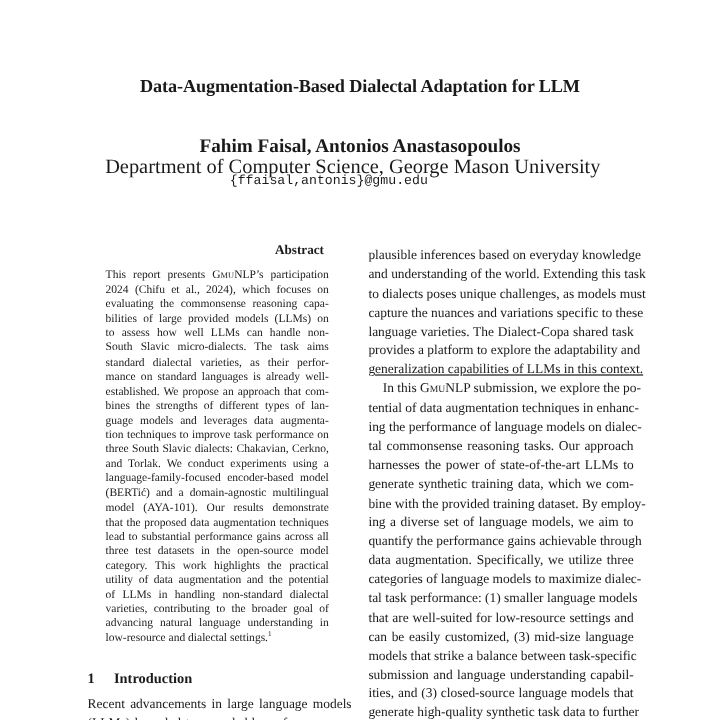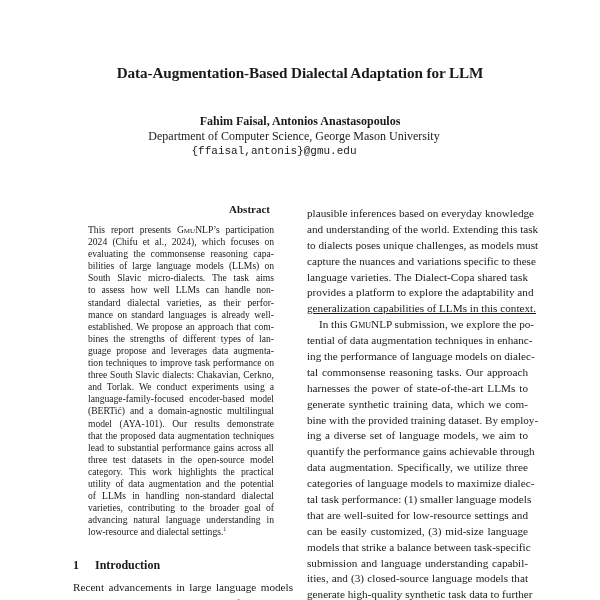--- a/index.html
+++ b/index.html
@@ -1,19 +1,19 @@
 <!DOCTYPE html>
 <html><head>
 <meta charset="utf-8">
 <style>
   html, body { margin: 0; padding: 0; background: #ffffff; }
   body { width: 600px; height: 600px; overflow: hidden; position: relative; font-family: "Liberation Serif", "DejaVu Serif", serif; color: #1a1a1a; }
   .title { position: absolute; top: 64px; left: 0; width: 600px; text-align: center; font-weight: bold; font-size: 15.2px; letter-spacing: -0.1px; }
-  .authors { position: absolute; top: 114px; left: 0; width: 600px; text-align: center; font-weight: bold; font-size: 12px; }
-  .affil { position: absolute; top: 129px; left: 0; width: 588px; text-align: center; font-size: 12px; }
+  .authors { position: absolute; top: 114px; left: 0; width: 600px; text-align: center; font-weight: bold; font-size: 16px; }
+  .affil { position: absolute; top: 129px; left: 0; width: 588px; text-align: center; font-size: 17px; }
   .email { position: absolute; top: 145px; left: 0; width: 548px; text-align: center; font-family: "Liberation Mono", "DejaVu Sans Mono", monospace; font-size: 11px; }
   .abs-head { position: absolute; top: 203px; left: 76px; width: 194px; text-align: right; font-weight: bold; font-size: 11px; }
   .abs-body { position: absolute; top: 224px; left: 88px; width: 186px; font-size: 9.6px; line-height: 12.1px; text-align: justify; }
   .abs-body .ln { display: block; text-align: justify; text-align-last: justify; white-space: nowrap; height: 12.1px; }
   .abs-body .ln.last { text-align-last: left; }
   .sc { font-variant: small-caps; }
   .sec-head { position: absolute; top: 558px; left: 73px; font-weight: bold; font-size: 12px; }
   .sec-head .num { display: inline-block; width: 22px; }
   .intro { position: absolute; top: 579px; left: 73px; width: 220px; font-size: 11.2px; line-height: 16px; }
   .intro .ln { display: block; white-space: nowrap; text-align: justify; text-align-last: justify; height: 16px; }
@@ -29,28 +29,28 @@
 <div class="title">Data-Augmentation-Based Dialectal Adaptation for LLM</div>
 <div class="authors">Fahim Faisal, Antonios Anastasopoulos</div>
 <div class="affil">Department of Computer Science, George Mason University</div>
 <div class="email">{ffaisal,antonis}@gmu.edu</div>
 
 <div class="abs-head">Abstract</div>
 <div class="abs-body" id="abs-body">
     <span class="ln">This report presents <span class="sc">Gmu</span>NLP’s participation</span>
     <span class="ln">2024 (Chifu et al., 2024), which focuses on</span>
     <span class="ln">evaluating the commonsense reasoning capa-</span>
-    <span class="ln">bilities of large language models (LLMs) on</span>
+    <span class="ln">bilities of large provided models (LLMs) on</span>
+    <span class="ln">to assess how well LLMs can handle non-</span>
     <span class="ln">South Slavic micro-dialects. The task aims</span>
-    <span class="ln">to assess how well LLMs can handle non-</span>
     <span class="ln">standard dialectal varieties, as their perfor-</span>
     <span class="ln">mance on standard languages is already well-</span>
     <span class="ln">established. We propose an approach that com-</span>
     <span class="ln">bines the strengths of different types of lan-</span>
-    <span class="ln">guage propose and leverages data augmenta-</span>
+    <span class="ln">guage models and leverages data augmenta-</span>
     <span class="ln">tion techniques to improve task performance on</span>
     <span class="ln">three South Slavic dialects: Chakavian, Cerkno,</span>
     <span class="ln">and Torlak. We conduct experiments using a</span>
     <span class="ln">language-family-focused encoder-based model</span>
     <span class="ln">(BERTić) and a domain-agnostic multilingual</span>
     <span class="ln">model (AYA-101). Our results demonstrate</span>
     <span class="ln">that the proposed data augmentation techniques</span>
     <span class="ln">lead to substantial performance gains across all</span>
     <span class="ln">three test datasets in the open-source model</span>
     <span class="ln">category. This work highlights the practical</span>

